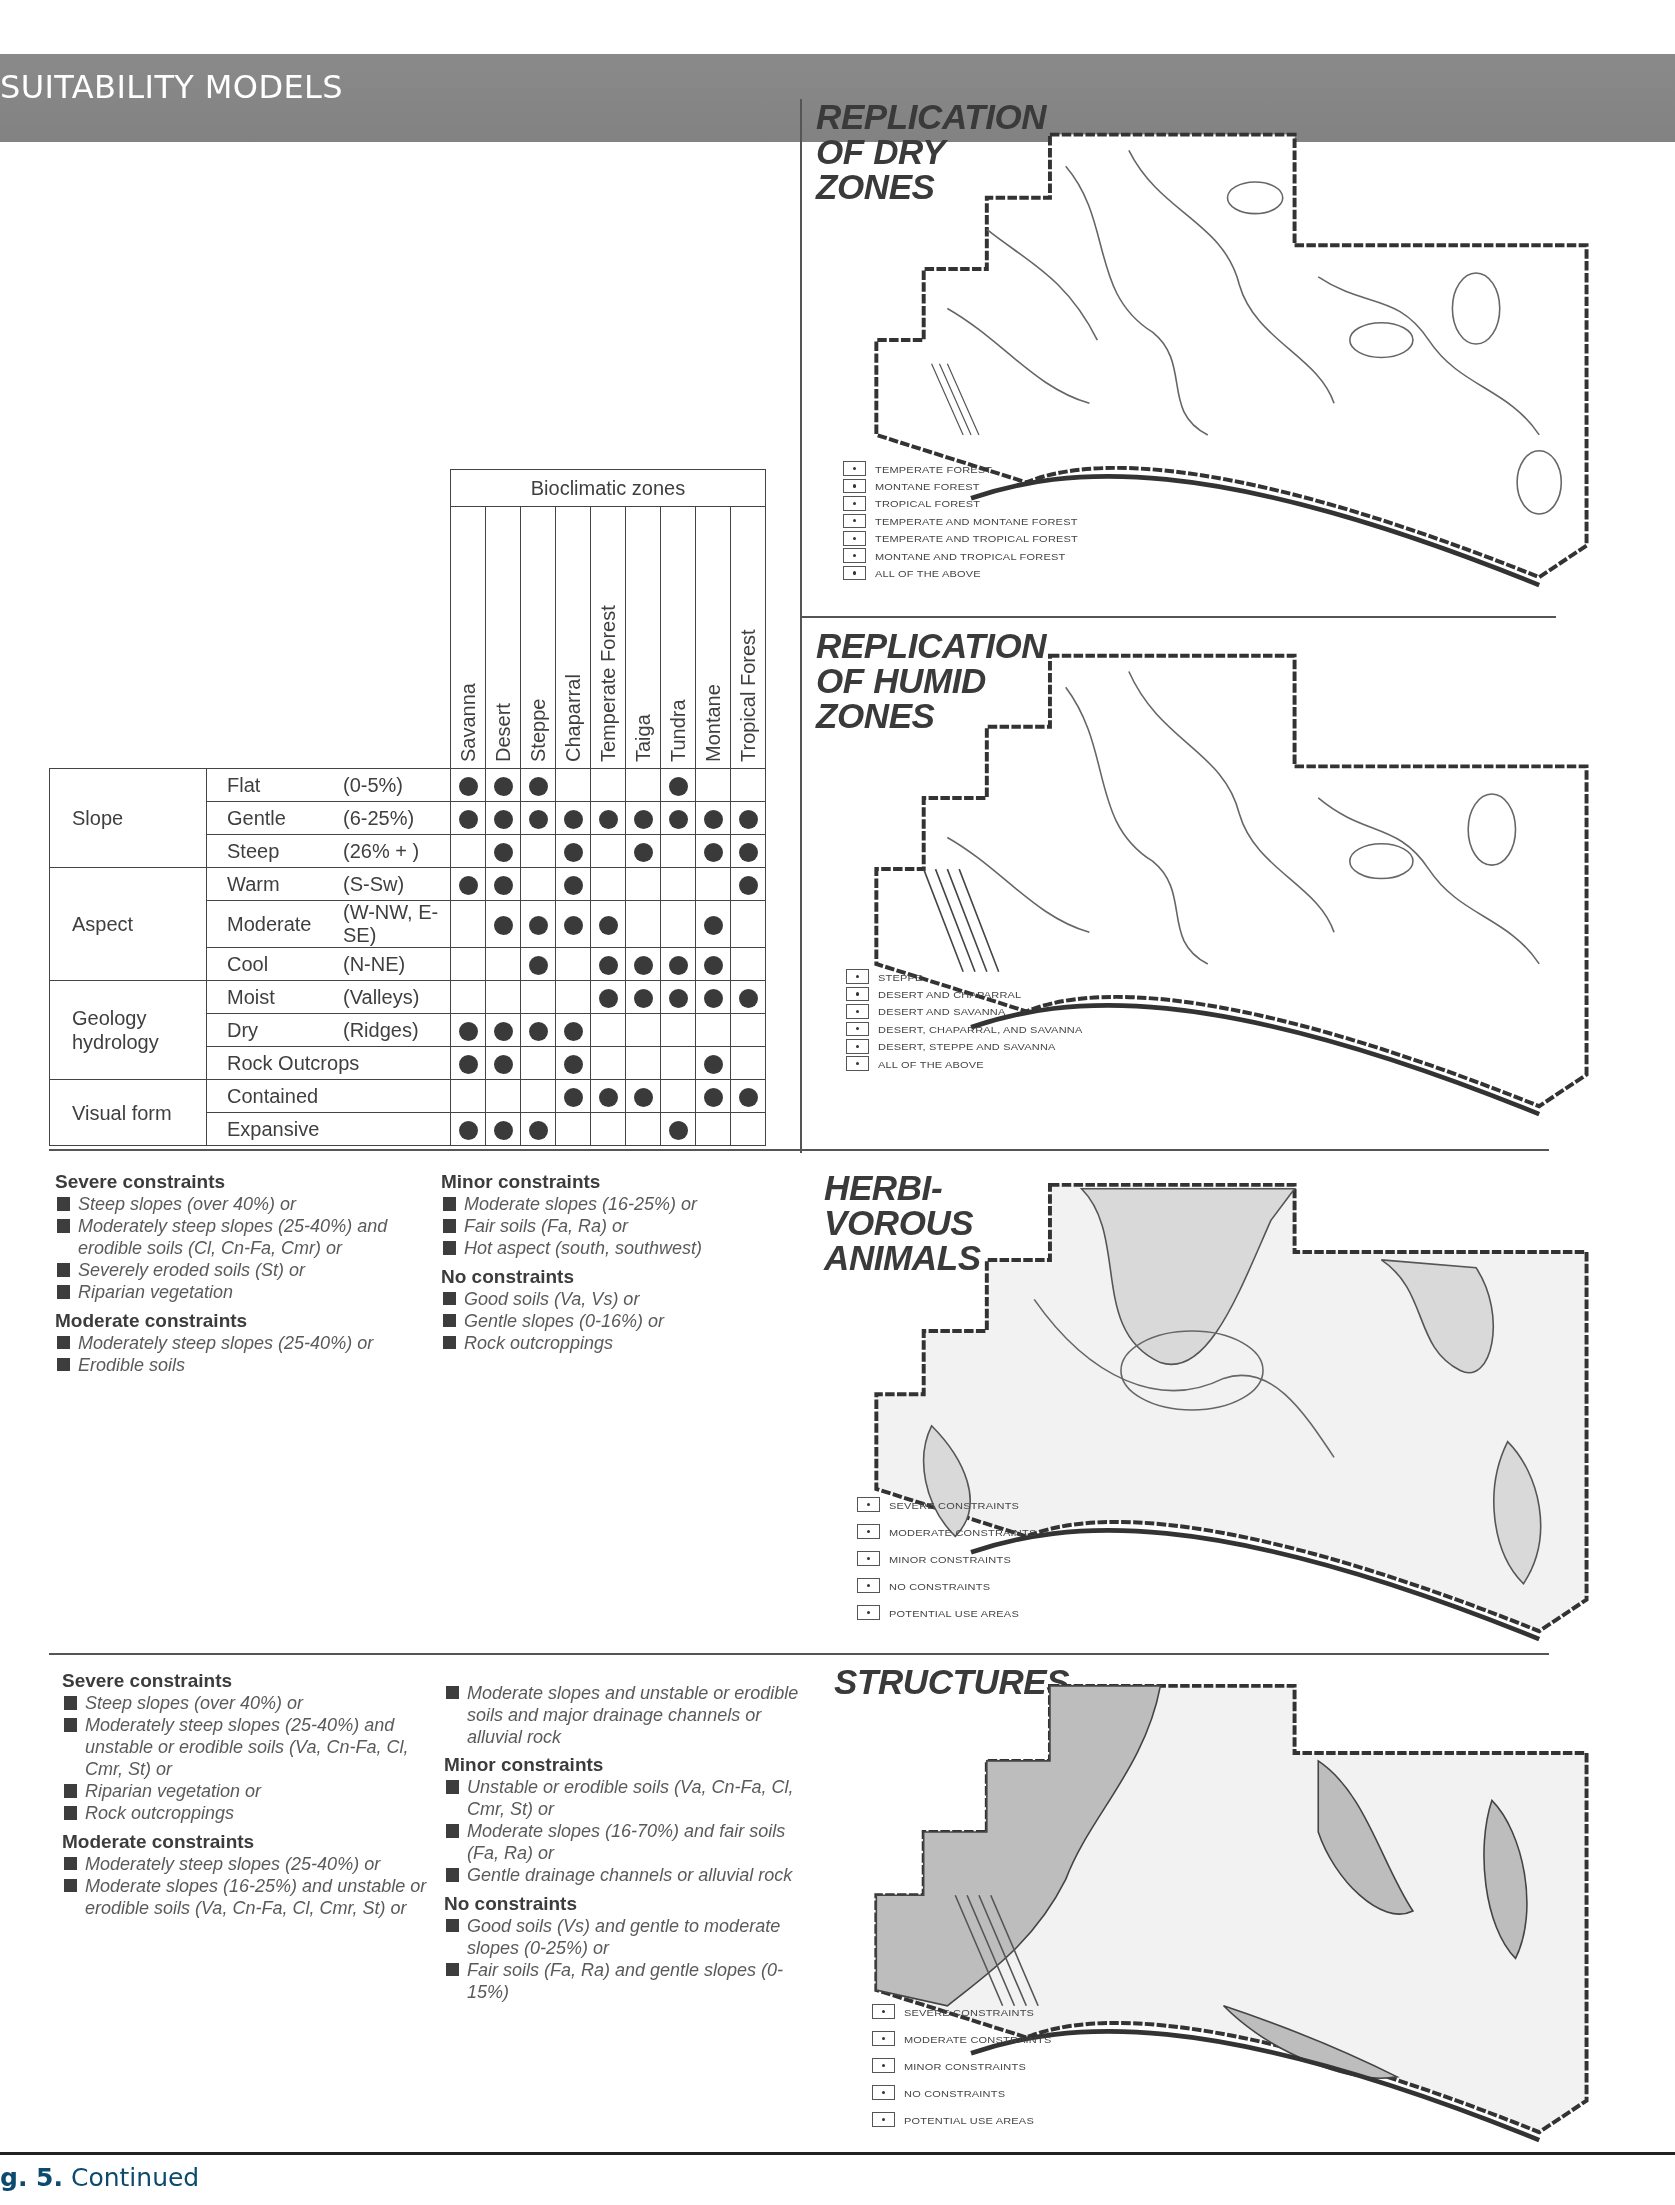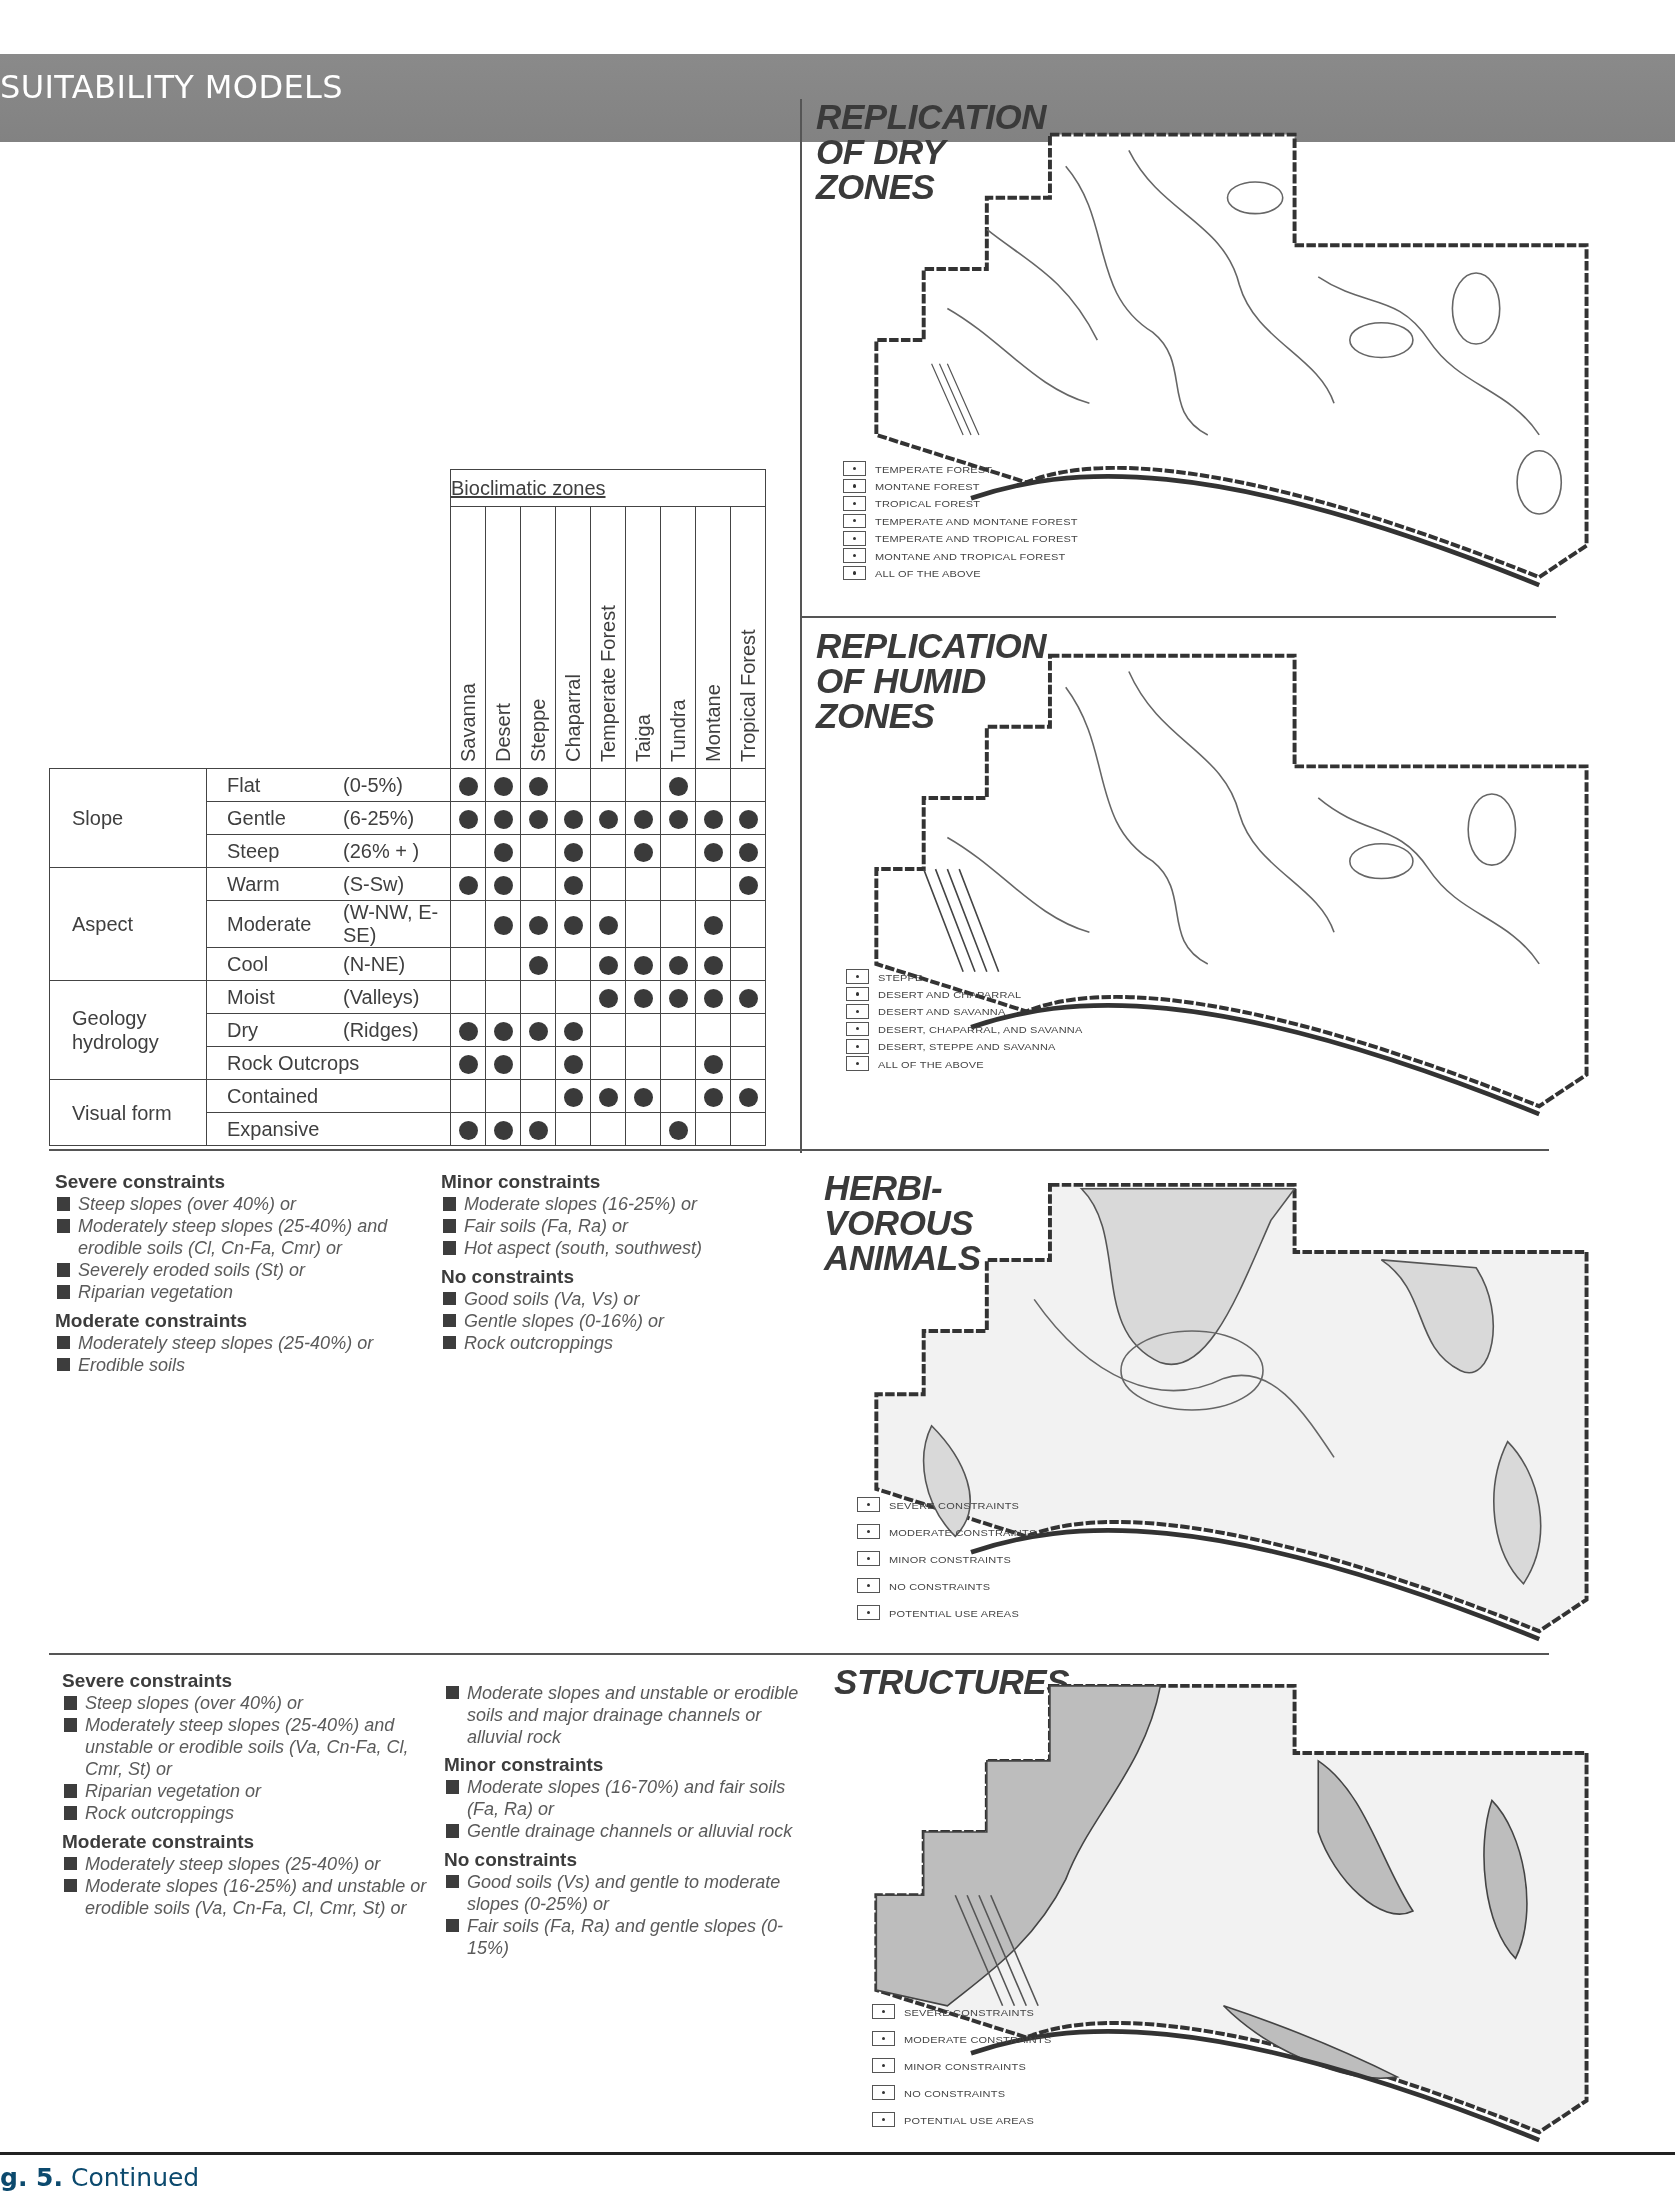--- a/index.html
+++ b/index.html
@@ -13,21 +13,21 @@
   .header-title { left: 0; top: 68px; font-family: "DejaVu Sans", sans-serif;
     font-size: 32px; color: #ffffff; letter-spacing: 0.4px; }
 
   
   .vrule { background: #555; width: 2.4px; }
   .hrule { background: #555; height: 2.4px; }
 
   
   table.matrix { border-collapse: collapse; position: absolute; }
   table.matrix td { border: 1.6px solid #444; padding: 0; font-size: 20px; color: #3f3f3f; }
-  .zone-head { height: 36px; text-align: left; font-size: 21px; text-decoration: underline; }
+  .zone-head { height: 36px; text-align: center; font-size: 21px; }
   .vhead { height: 261px; width: 32px; position: relative; }
   .vhead span { position: absolute; left: 50%; bottom: 6.3px;
     transform-origin: left bottom; transform: rotate(-90deg) translate(0, 50%);
     white-space: nowrap; font-size: 20px; }
   .cat { width: 134px; padding-left: 22px !important; vertical-align: middle; line-height: 24px; margin-top: 8px; }
   .lab { width: 116px; padding-left: 20px !important; height: 32px; }
   .rng { width: 107px; }
   .lab2 { padding-left: 20px !important; margin-top: 36px; }
   .cell { width: 34px; text-align: center; }
   .dot { display: inline-block; width: 19px; height: 19px; border-radius: 50%; background: #3a3a3a; vertical-align: middle; }
@@ -335,20 +335,24 @@
       <span class="bullet"></span>
       <span>Moderate slopes (16-25%) and unstable or erodible soils (Va, Cn-Fa, Cl, Cmr, St) or</span>
     </div>
   </div>
 <div class="abs cgroup" id="struct-col2" style="left:444px; top:1682px; width:371px;">
     <div class="citem">
       <span class="bullet"></span>
       <span>Moderate slopes and unstable or erodible soils and major drainage channels or alluvial rock</span>
     </div>
     <div class="chead">Minor constraints</div>
+    <div class="citem">
+      <span class="bullet"></span>
+      <span>Unstable or erodible soils (Va, Cn-Fa, Cl, Cmr, St) or</span>
+    </div>
     <div class="citem">
       <span class="bullet"></span>
       <span>Moderate slopes (16-70%) and fair soils (Fa, Ra) or</span>
     </div>
     <div class="citem">
       <span class="bullet"></span>
       <span>Gentle drainage channels or alluvial rock</span>
     </div>
     <div class="chead">No constraints</div>
     <div class="citem">

